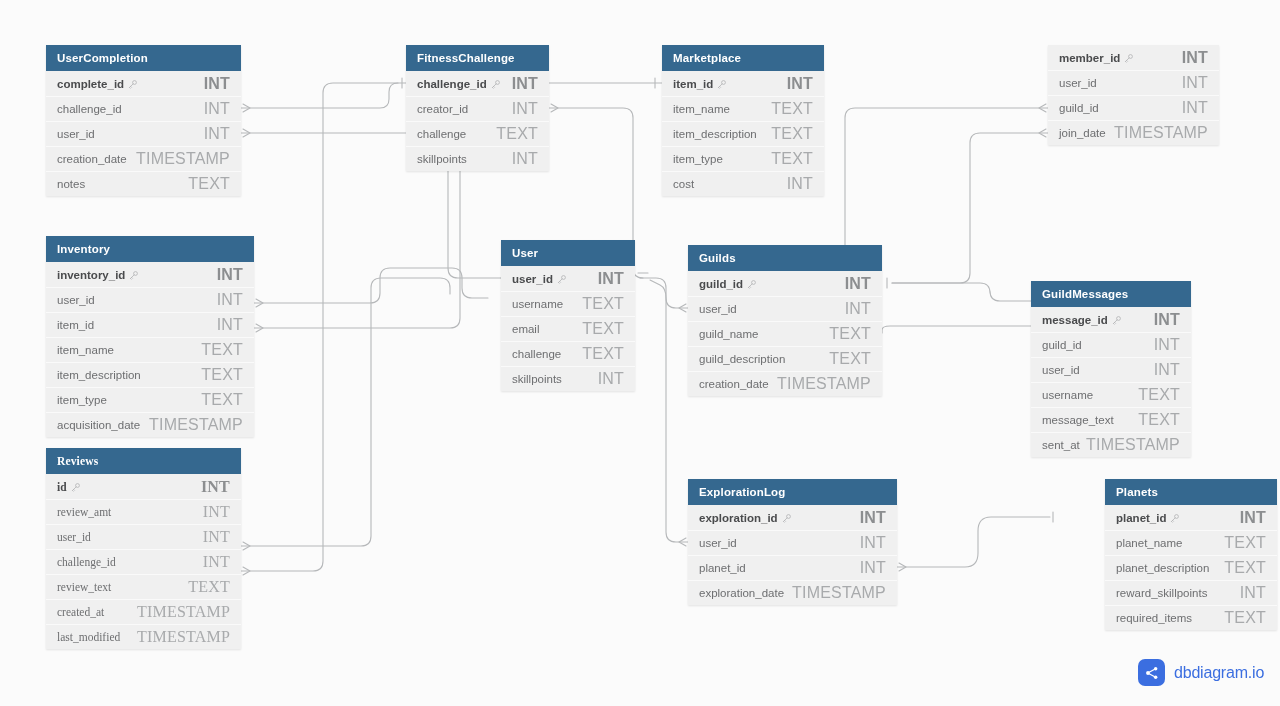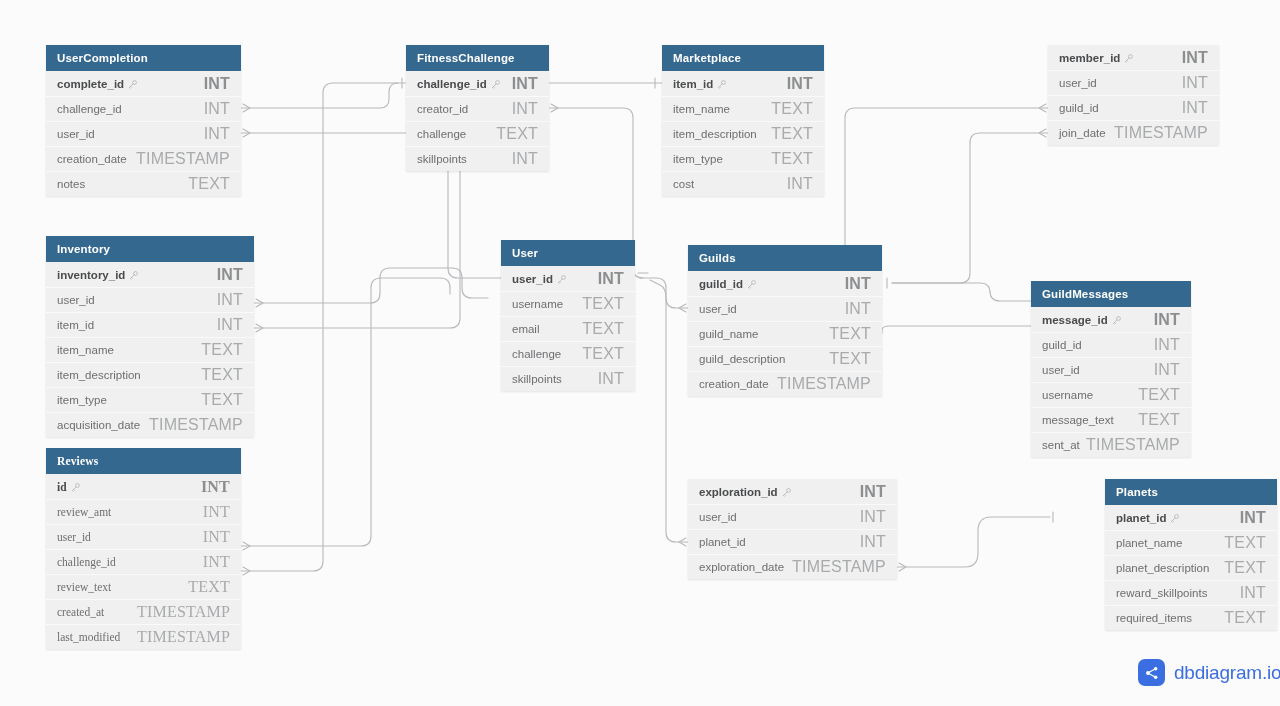--- a/index.html
+++ b/index.html
@@ -121,21 +121,21 @@
   #logo .mark {
     width: 27px;
     height: 27px;
     border-radius: 7px;
     background: #3b6ee0;
     display: flex;
     align-items: center;
     justify-content: center;
   }
   #logo .wordmark {
-    font-size: 19px;
+    font-size: 16px;
     color: #3b6ee0;
     letter-spacing: -0.2px;
     font-family: "Liberation Sans", sans-serif;
   }
 </style>
 </head>
 <body>
 
 <div id="canvas">
 
@@ -518,20 +518,21 @@
           </div>
           <div class="row">
             <span class="fname">
               <span>creation_date</span>
             </span>
             <span class="ftype">TIMESTAMP</span>
           </div>
         </div>
       </div>
       <div class="tbl" style="left: 688px; top: 479px; width: 209px;">
+        <div class="tbl-head">ExplorationLog</div>
         <div class="rows">
           <div class="row pk">
             <span class="fname">
               <span>exploration_id</span>
               <span class="keyicon">
                 <svg viewBox="0 0 24 24" width="10" height="10" aria-hidden="true">
                   <circle cx="15.6" cy="8.4" r="4.6" fill="none" stroke="#8b8d8f" stroke-width="1.9"></circle>
                   <path d="M12.3 11.7 L3.6 20.4 M6.2 17.8 L8.4 20.0 M3.6 20.4 L5.3 22.1" fill="none" stroke="#8b8d8f" stroke-width="1.9" stroke-linecap="round"></path>
                 </svg>
               </span>

